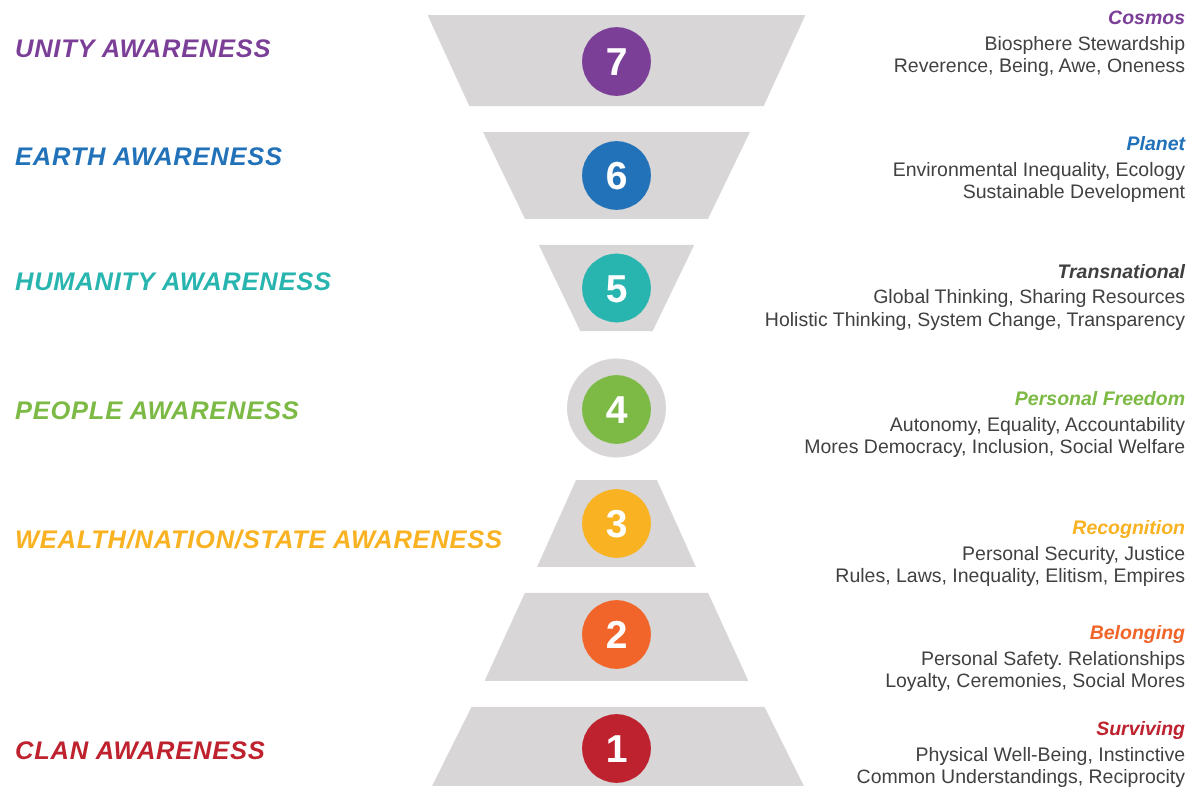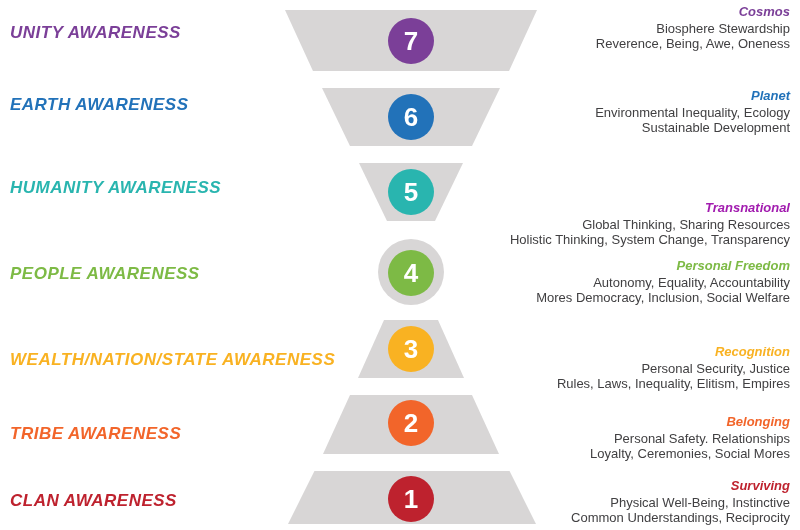--- a/index.html
+++ b/index.html
@@ -80,21 +80,21 @@
     <div class="desc-line">Environmental Inequality, Ecology</div>
     <div class="desc-line">Sustainable Development</div>
   </div>
 
   <div class="level-label lbl2" style="color: rgb(41, 181, 175);">HUMANITY AWARENESS</div>
   <div class="seg t2" style="background-color: rgb(216, 214, 214);"></div>
   <div class="level-circle c2" style="background-color: rgb(41, 181, 175);">
       <span class="level-number">5</span>
     </div>
   <div class="right-block rb2">
-    <div class="level-title" style="color: #a21caf; margin-top: 27px;">Transnational</div>
+    <div class="level-title" style="color: #404040;">Transnational</div>
     <div class="desc-line">Global Thinking, Sharing Resources</div>
     <div class="desc-line">Holistic Thinking, System Change, Transparency</div>
   </div>
 
   <div class="level-label lbl3" style="color: rgb(125, 186, 69);">PEOPLE AWARENESS</div>
   <div class="seg t3" style="background-color: rgb(216, 214, 214);"></div>
   <div class="level-circle c3" style="background-color: rgb(125, 186, 69);">
       <span class="level-number">4</span>
     </div>
   <div class="right-block rb3">
@@ -107,21 +107,20 @@
   <div class="seg t4" style="background-color: rgb(216, 214, 214);"></div>
   <div class="level-circle c4" style="background-color: rgb(249, 178, 34);">
       <span class="level-number">3</span>
     </div>
   <div class="right-block rb4">
     <div class="level-title" style="color: rgb(249, 178, 34);">Recognition</div>
     <div class="desc-line">Personal Security, Justice</div>
     <div class="desc-line">Rules, Laws, Inequality, Elitism, Empires</div>
   </div>
 
-  <div class="level-label lbl5" style="color: rgb(242, 101, 42);">TRIBE AWARENESS</div>
   <div class="seg t5" style="background-color: rgb(216, 214, 214);"></div>
   <div class="level-circle c5" style="background-color: rgb(242, 101, 42);">
       <span class="level-number">2</span>
     </div>
   <div class="right-block rb5">
     <div class="level-title" style="color: rgb(242, 101, 42);">Belonging</div>
     <div class="desc-line">Personal Safety. Relationships</div>
     <div class="desc-line">Loyalty, Ceremonies, Social Mores</div>
   </div>
 

